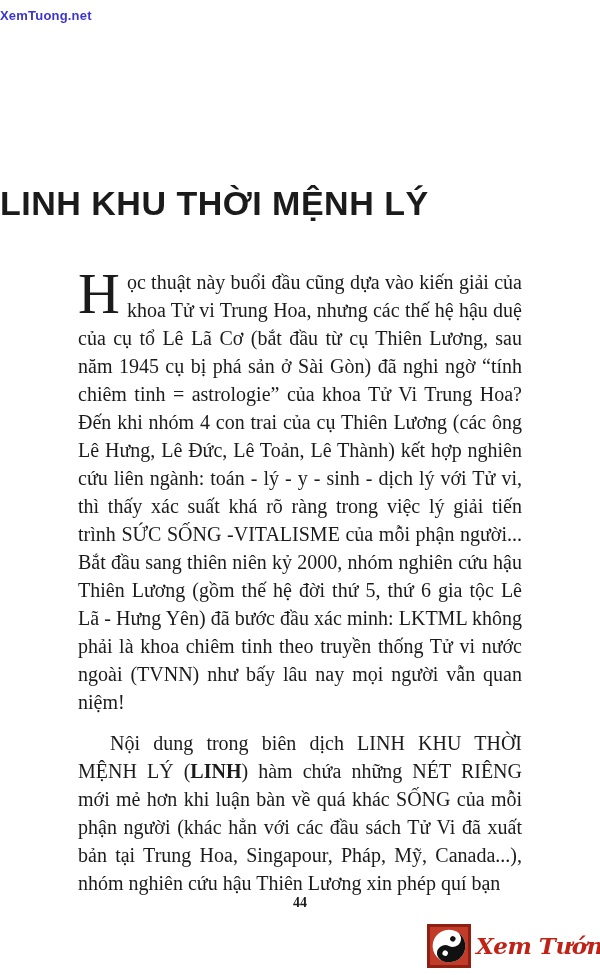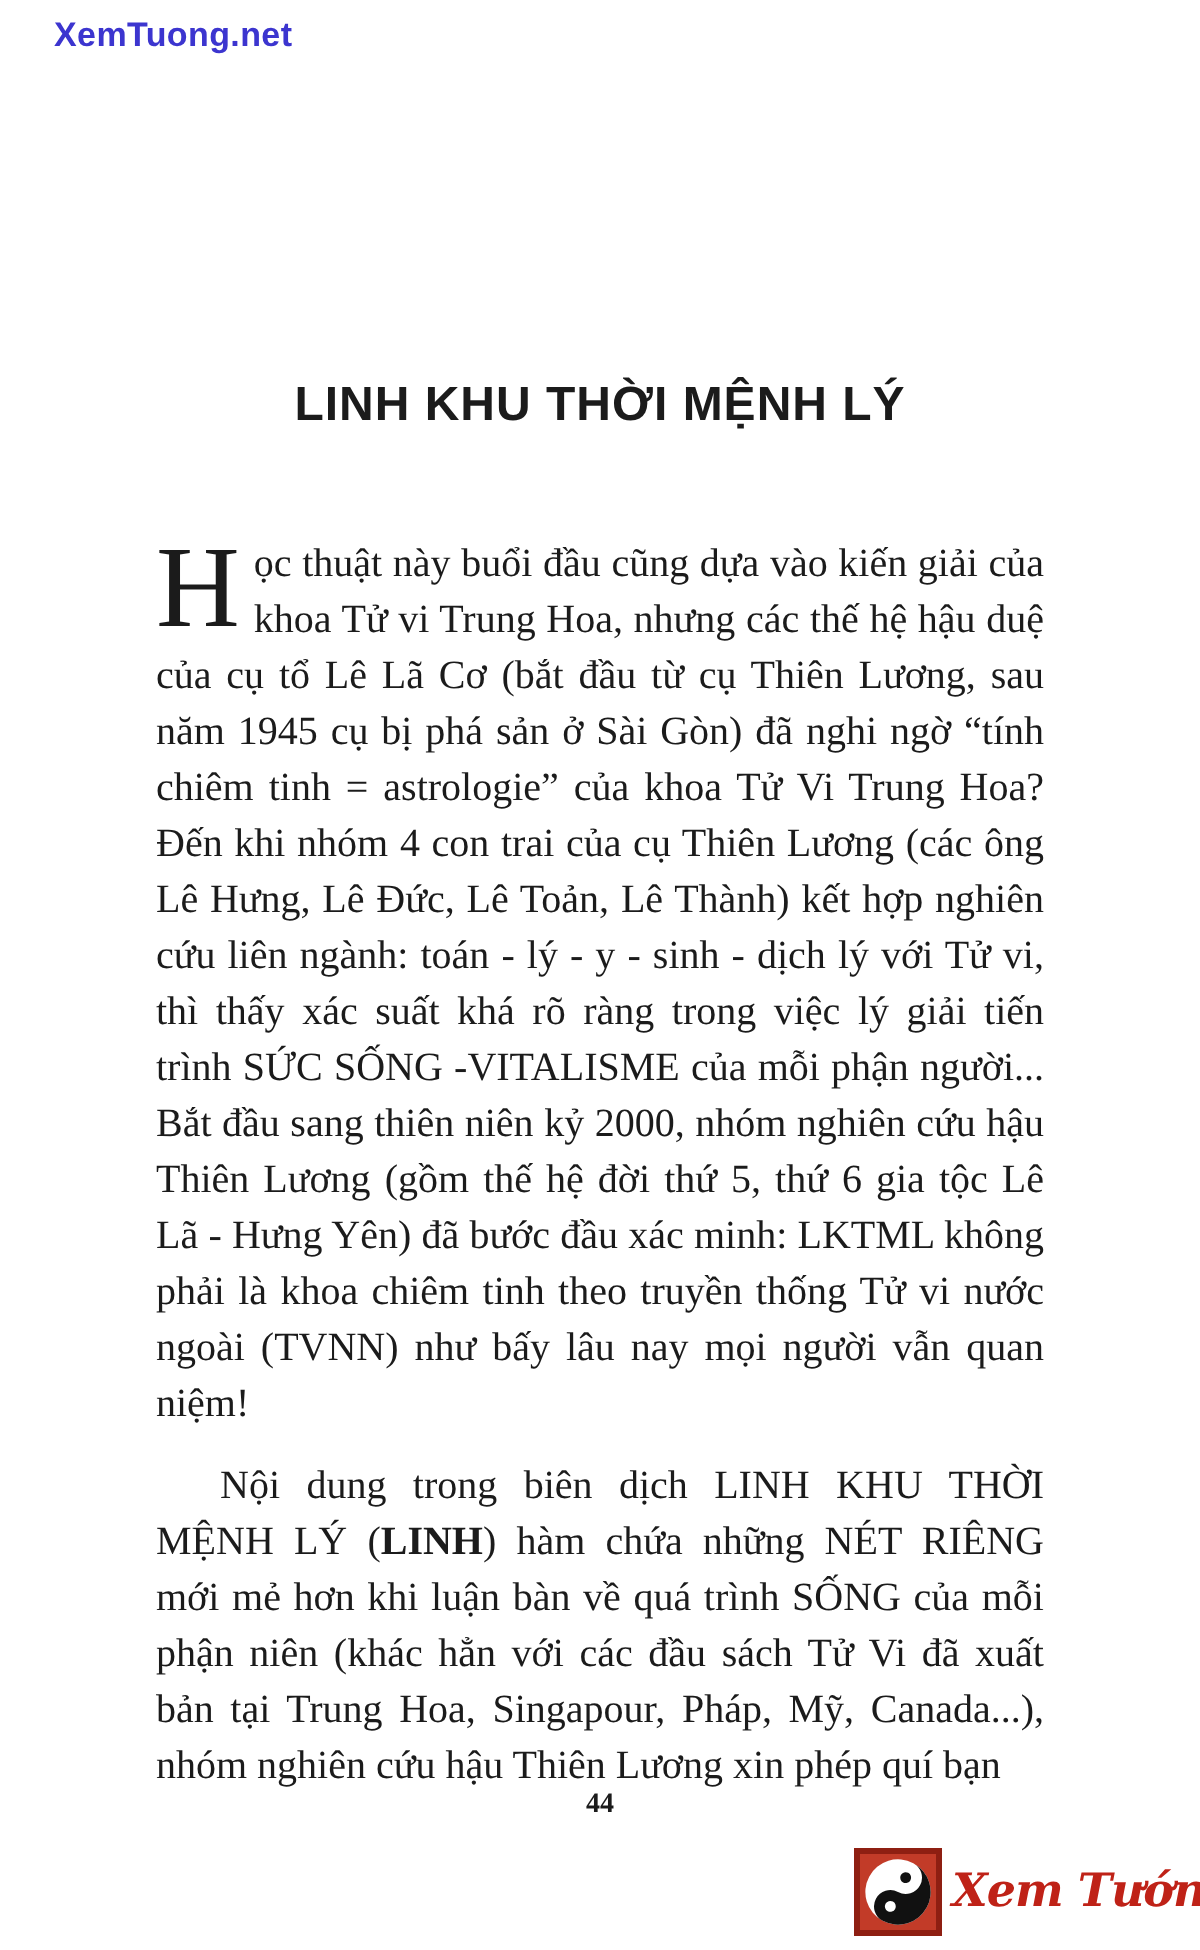--- a/index.html
+++ b/index.html
@@ -2,30 +2,29 @@
 <html><head>
 <meta charset="utf-8">
 <style>
   html,body{margin:0;padding:0;}
   body{
     width:600px;height:975px;background:#ffffff;position:relative;
     font-family:"Liberation Serif","DejaVu Serif",serif;color:#1b1b1b;
     overflow:hidden;
   }
   .site-link{
-    position:absolute;left:27px;top:8px;
+    position:absolute;left:0;top:8px;
     font-family:"Liberation Sans","DejaVu Sans",sans-serif;
-    font-weight:bold;font-size:17px;color:#3c35cf;text-decoration:none;
+    font-weight:bold;font-size:13px;color:#3c35cf;text-decoration:none;
     letter-spacing:0.2px;cursor:pointer;
   }
   .title{
     position:absolute;top:183px;left:0;right:0;margin:0;
-    text-align:center;
     font-family:"Liberation Sans","DejaVu Sans",sans-serif;
-    font-weight:bold;font-size:24px;line-height:40px;letter-spacing:0.5px;
+    font-weight:bold;font-size:34px;line-height:40px;letter-spacing:0.5px;
     color:#1b1b1b;
   }
   .body-text{
     position:absolute;left:78px;top:268px;width:444px;
     font-size:20px;line-height:28px;text-align:justify;
   }
   .para{margin:0;}
   .para-2{margin-top:13px;text-indent:32px;}
   .dropcap{
     float:left;
@@ -57,21 +56,21 @@
 </style>
 </head>
 <body>
 
 <a class="site-link">XemTuong.net</a>
 
 <h1 class="title">LINH KHU THỜI MỆNH LÝ</h1>
 
 <div class="body-text">
   <p class="para para-1"><span class="dropcap">H</span><span>ọc thuật này buổi đầu cũng dựa vào kiến giải của khoa Tử vi Trung Hoa, nhưng các thế hệ hậu duệ của cụ tổ Lê Lã Cơ (bắt đầu từ cụ Thiên Lương, sau năm 1945 cụ bị phá sản ở Sài Gòn) đã nghi ngờ “tính chiêm tinh = astrologie” của khoa Tử Vi Trung Hoa? Đến khi nhóm 4 con trai của cụ Thiên Lương (các ông Lê Hưng, Lê Đức, Lê Toản, Lê Thành) kết hợp nghiên cứu liên ngành: toán - lý - y - sinh - dịch lý với Tử vi, thì thấy xác suất khá rõ ràng trong việc lý giải tiến trình SỨC SỐNG -VITALISME của mỗi phận người... Bắt đầu sang thiên niên kỷ 2000, nhóm nghiên cứu hậu Thiên Lương (gồm thế hệ đời thứ 5, thứ 6 gia tộc Lê Lã - Hưng Yên) đã bước đầu xác minh: LKTML không phải là khoa chiêm tinh theo truyền thống Tử vi nước ngoài (TVNN) như bấy lâu nay mọi người vẫn quan niệm!</span></p>
-  <p class="para para-2"><span>Nội dung trong biên dịch LINH KHU THỜI MỆNH LÝ (</span><b>LINH</b><span>) hàm chứa những NÉT RIÊNG mới mẻ hơn khi luận bàn về quá trình SỐNG của mỗi phận niên (khác hẳn với các đầu sách Tử Vi đã xuất bản tại Trung Hoa, Singapour, Pháp, Mỹ, Canada...), nhóm nghiên cứu hậu Thiên Lương xin phép quí bạn</span></p>
+  <p class="para para-2"><span>Nội dung trong biên dịch LINH KHU THỜI MỆNH LÝ (</span><b>LINH</b><span>) hàm chứa những NÉT RIÊNG mới mẻ hơn khi luận bàn về quá khác SỐNG của mỗi phận người (khác hẳn với các đầu sách Tử Vi đã xuất bản tại Trung Hoa, Singapour, Pháp, Mỹ, Canada...), nhóm nghiên cứu hậu Thiên Lương xin phép quí bạn</span></p>
 </div>
 
 <div class="page-number">44</div>
 
 <div class="site-logo">
   <span class="logo-square">
     <svg width="34" height="34" viewBox="0 0 100 100" aria-hidden="true">
       <g transform="rotate(28 50 50)">
         <circle cx="50" cy="50" r="48" fill="#ffffff"></circle>
         <path d="M50,2 A48,48 0 0,1 50,98 A24,24 0 0,1 50,50 A24,24 0 0,0 50,2 Z" fill="#111111"></path>

